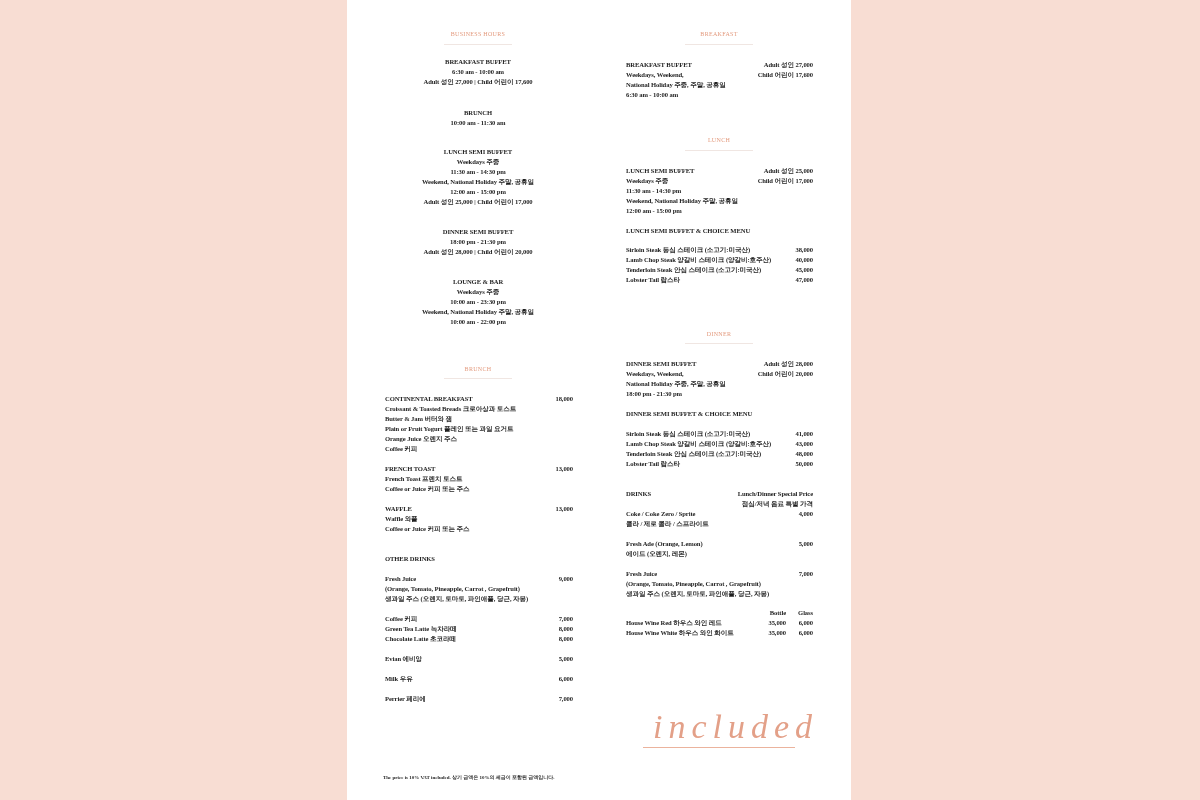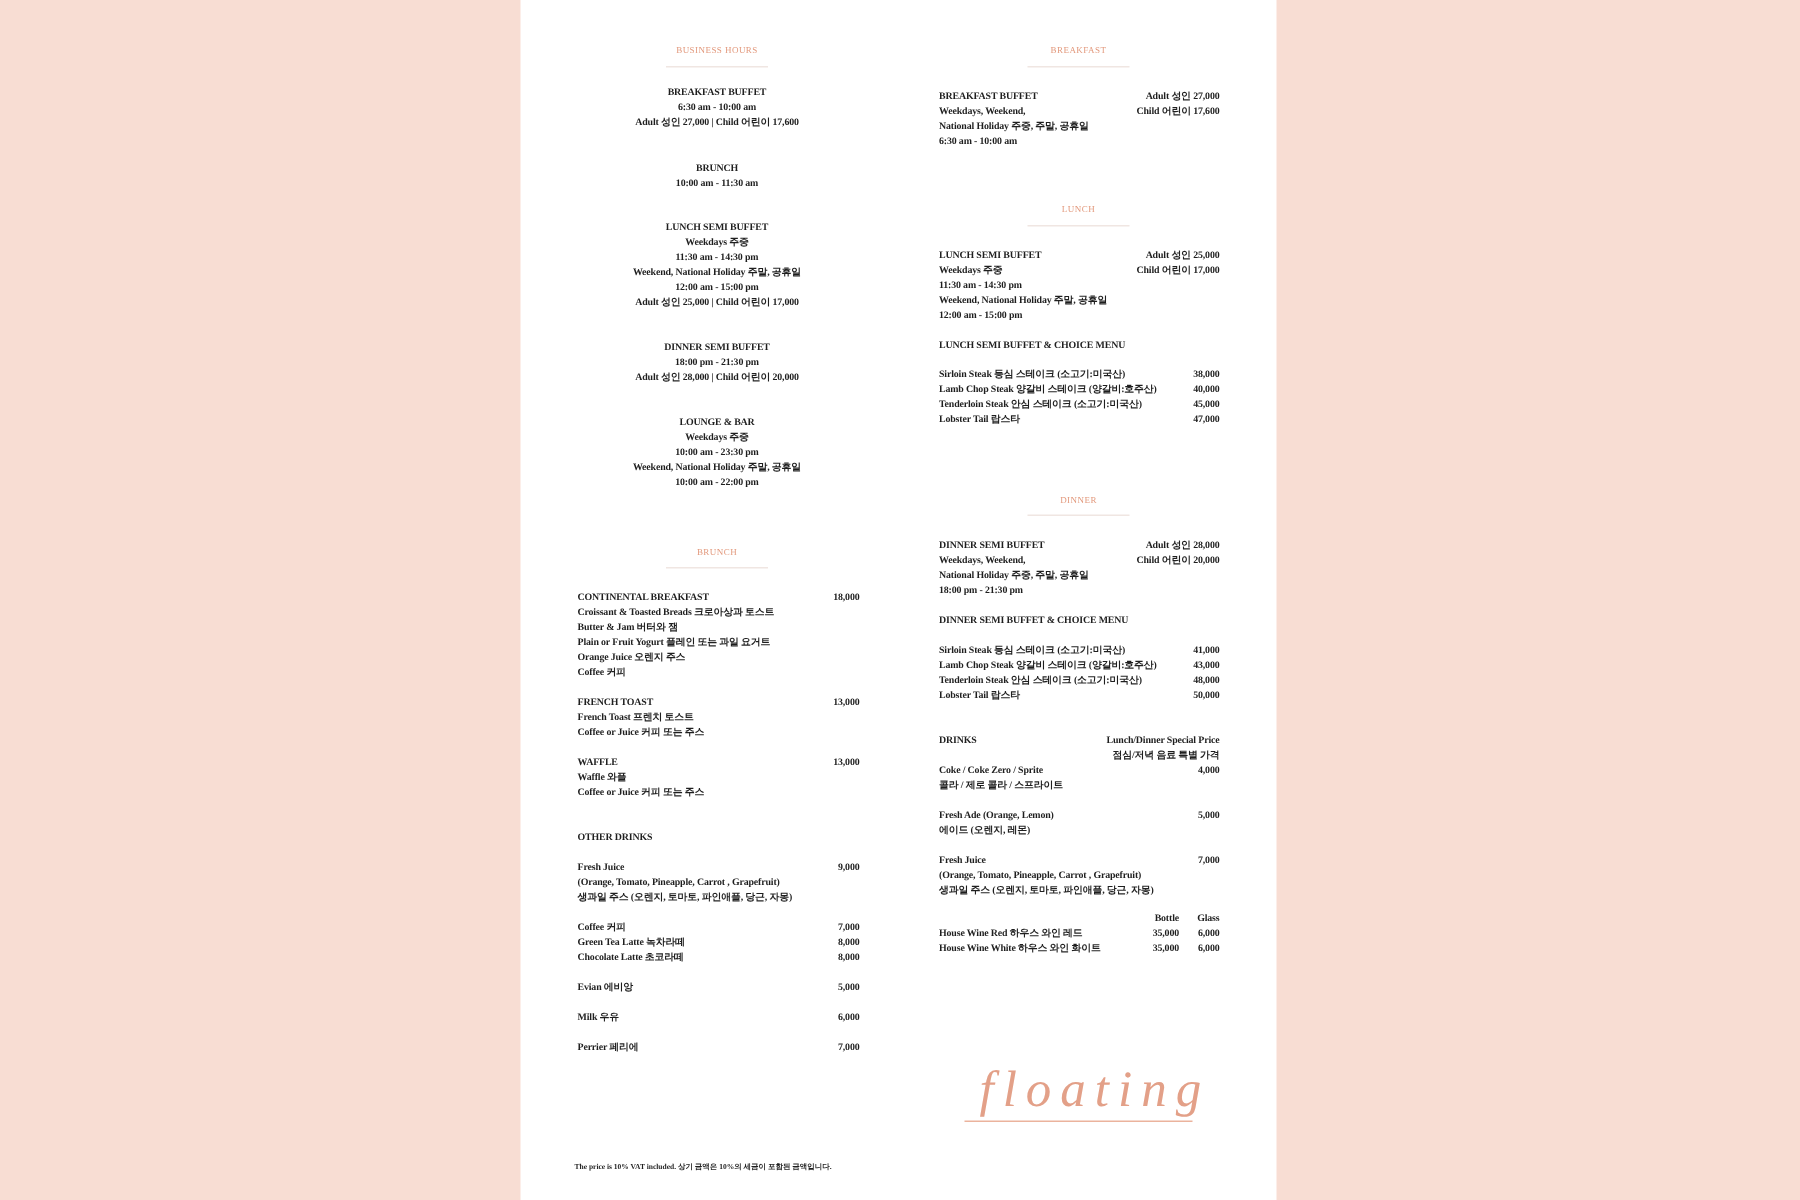--- a/index.html
+++ b/index.html
@@ -255,16 +255,16 @@
     <span style="width:40px;text-align:right;">35,000</span>
     <span style="width:27px;text-align:right;">6,000</span>
   </div>
   <div style="display:flex;">
     <span style="flex:1;">House Wine White 하우스 와인 화이트</span>
     <span style="width:40px;text-align:right;">35,000</span>
     <span style="width:27px;text-align:right;">6,000</span>
   </div>
 </div>
 
-<div class="logo">floating</div>
+<div class="logo">included</div>
 <div class="logo-rule"></div>
 
 <div class="footer">The price is 10% VAT included. 상기 금액은 10%의 세금이 포함된 금액입니다.</div>
 
 </body></html>

